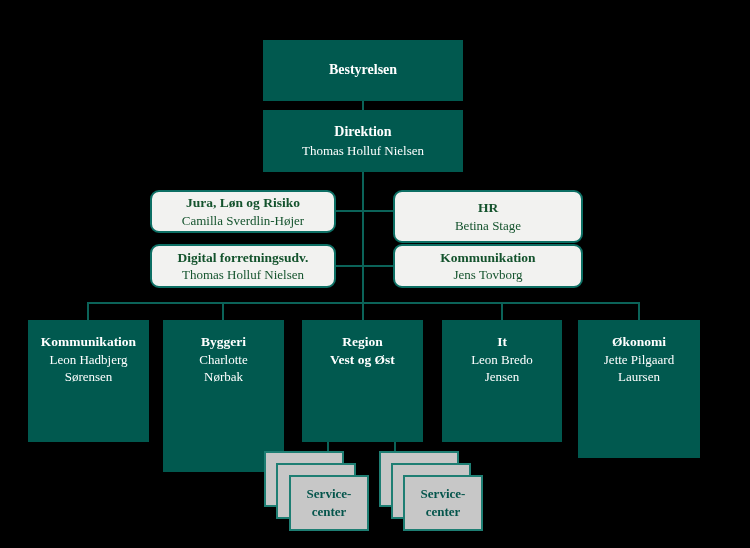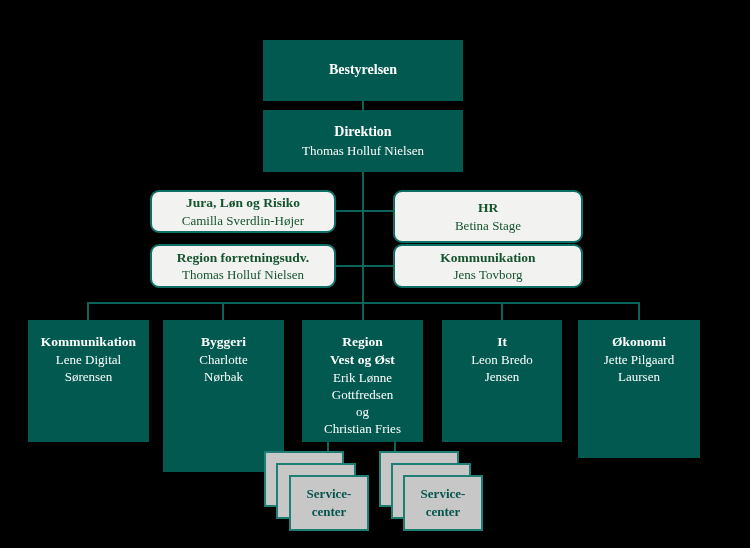--- a/index.html
+++ b/index.html
@@ -54,45 +54,41 @@
   <div class="box light" style="left:150px;top:190px;width:186px;height:43px;">
     <div class="t">Jura, Løn og Risiko</div>
     <div class="n">Camilla Sverdlin-Højer</div>
   </div>
   <div class="box light" style="left:393px;top:190px;width:190px;height:53px;">
     <div class="t">HR</div>
     <div class="n">Betina Stage</div>
   </div>
 
   <div class="box light" style="left:150px;top:244px;width:186px;height:44px;">
-    <div class="t">Region forretningsudv.</div>
+    <div class="t">Digital forretningsudv.</div>
     <div class="n">Thomas Holluf Nielsen</div>
   </div>
   <div class="box light" style="left:393px;top:244px;width:190px;height:44px;">
     <div class="t">Kommunikation</div>
     <div class="n">Jens Tovborg</div>
   </div>
 
   <div class="box dark dept" style="left:28px;top:320px;width:121px;height:122px;">
     <div class="t">Kommunikation</div>
-    <div class="n">Lene Digital
+    <div class="n">Leon Hadbjerg
 Sørensen</div>
   </div>
   <div class="box dark dept" style="left:163px;top:320px;width:121px;height:152px;">
     <div class="t">Byggeri</div>
     <div class="n">Charlotte
 Nørbak</div>
   </div>
   <div class="box dark dept" style="left:302px;top:320px;width:121px;height:122px;">
     <div class="t">Region
 Vest og Øst</div>
-    <div class="n">Erik Lønne
-Gottfredsen
-og
-Christian Fries</div>
   </div>
   <div class="box dark dept" style="left:442px;top:320px;width:120px;height:122px;">
     <div class="t">It</div>
     <div class="n">Leon Bredo
 Jensen</div>
   </div>
   <div class="box dark dept" style="left:578px;top:320px;width:122px;height:138px;">
     <div class="t">Økonomi</div>
     <div class="n">Jette Pilgaard
 Laursen</div>

